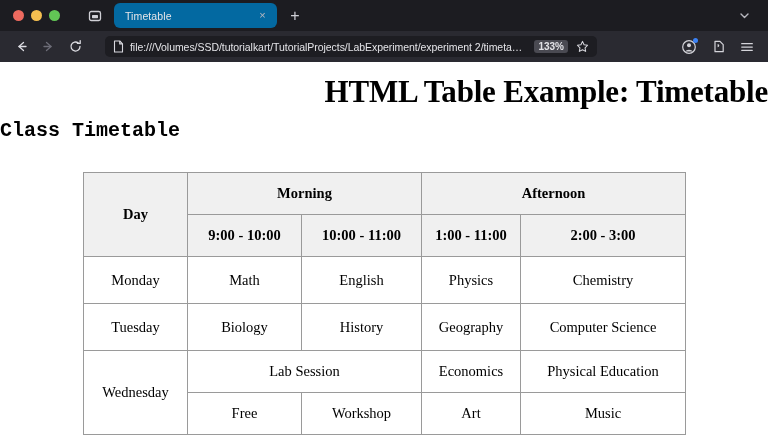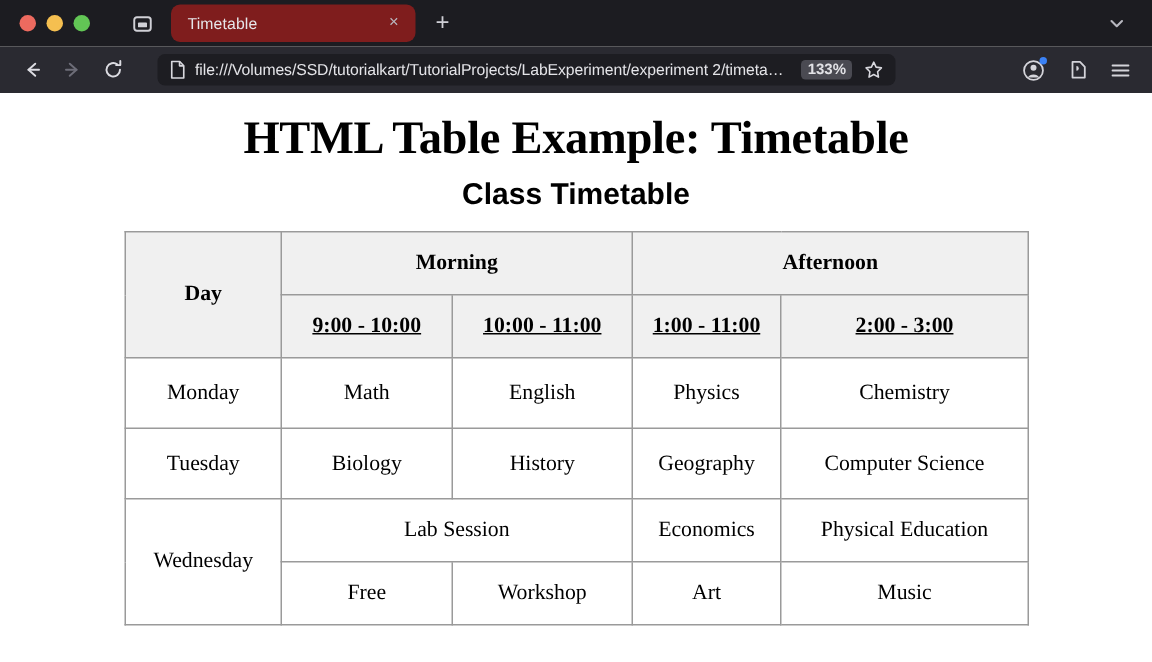--- a/index.html
+++ b/index.html
@@ -64,21 +64,21 @@
     display: flex;
     align-items: center;
     height: 31px;
     flex: 1 1 auto;
     min-width: 0;
   }
 
   .tab {
     height: 25px;
     width: 163px;
-    background: #7f1d1d;
+    background: #0369a1;
     border-radius: 6px;
     display: flex;
     align-items: center;
     padding: 0 8px 0 11px;
     box-sizing: border-box;
     gap: 6px;
   }
   .tab-title {
     color: #e6e6e9;
     font-size: 10.5px;
@@ -220,31 +220,31 @@
     background: #ffffff;
     overflow: hidden;
     font-family: "Liberation Serif", serif;
     padding-top: 12px;
   }
 
   .page-h1 {
     font-family: "Liberation Serif", serif;
     font-size: 31px;
     font-weight: bold;
-    text-align: center;
+    text-align: right;
     margin: 0 0 9px 0;
     color: #000000;
     letter-spacing: -0.2px;
   }
   .page-h2 {
-    font-family: Liberation Sans, sans-serif;
+    font-family: Liberation Mono, monospace;
     font-size: 20px;
     font-weight: bold;
-    text-align: center;
-    margin: 0 0 12px 0;
+    text-align: left;
+    margin: 0 0 30px 0;
     color: #000000;
   }
 
   .table-wrap {
     padding: 0 0 0 83px;
   }
 
   table.timetable {
     border-collapse: collapse;
     width: 602px;
@@ -269,21 +269,21 @@
     background: #ffffff;
     font-weight: normal;
   }
   .col-day  { width: 104px; }
   .col-t1   { width: 114px; }
   .col-t2   { width: 120px; }
   .col-t3   { width: 99px; }
   .col-t4   { width: 165px; }
 
   .row-h1 th { height: 34px; }
-  .row-h2 th { height: 26px; text-decoration: underline; }
+  .row-h2 th { height: 26px; }
   .row-body td { height: 47px; }
   .row-wed td { height: 28px; }
 </style>
 </head>
 <body>
 
 <div class="browser">
 
   <div class="titlebar">
 

